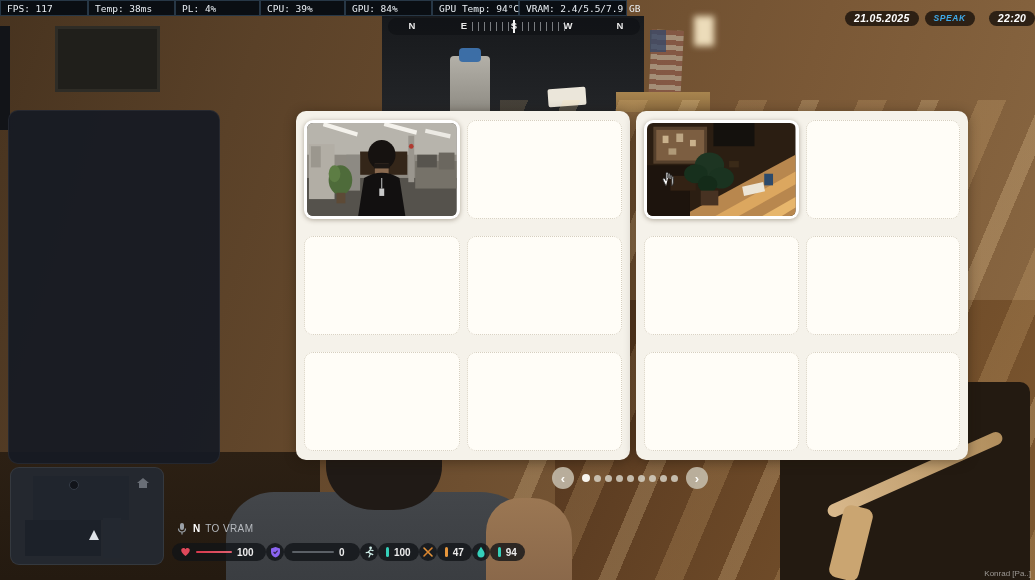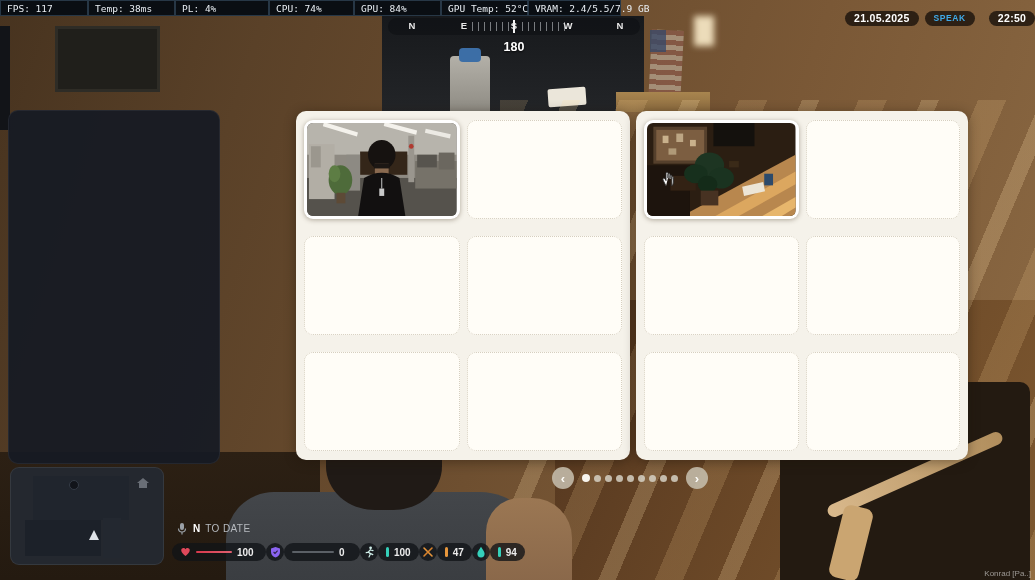--- a/index.html
+++ b/index.html
@@ -32,21 +32,21 @@
   .chair{left:780px;top:382px;width:250px;height:200px;background:#231a11;border-radius:30px 10px 0 0;}
   .chair-trim1{left:820px;top:468px;width:190px;height:13px;background:linear-gradient(90deg,#d9b98c,#b08d5c);transform:rotate(-24deg);border-radius:8px;}
   .chair-trim2{left:836px;top:506px;width:30px;height:74px;background:#caa571;transform:rotate(14deg);border-radius:8px;}
   
   .perf-bar{left:0;top:0;height:16px;display:flex;justify-content:center;}
   .perf-cell{box-sizing:border-box;height:16px;line-height:15px;background:#0a0e13;border:1px solid #273746;
     color:#e9eef3;font-family:"DejaVu Sans Mono","Liberation Mono",monospace;font-size:9.5px;padding-left:6px;white-space:nowrap;}
   
   .clock{left:845px;top:11px;display:flex;gap:6px;align-items:center;}
   .pill-dark{background:rgba(22,16,10,.78);border-radius:9px;height:15px;line-height:15px;padding:0 9px;
-    color:#fff;font-size:10.5px;font-weight:bold;letter-spacing:.3px;}
+    color:#fff;font-size:10.5px;font-weight:bold;letter-spacing:.3px;font-style:italic;}
   .pill-label{color:#3fa9e8;font-size:8.5px;letter-spacing:.6px;}
   
   .compass{left:388px;top:18px;width:252px;height:17px;background:rgba(12,15,19,.55);border-radius:9px;}
   .compass span{position:absolute;top:2px;color:#e9e9e9;font-size:9.5px;font-weight:bold;transform:translateX(-50%);}
   .ticks{position:absolute;top:4px;height:9px;width:44px;opacity:.55;
     background:repeating-linear-gradient(90deg,#cfd3d6 0 1px,transparent 1px 6px);}
   .center-tick{position:absolute;left:125px;top:2px;width:2px;height:13px;background:#f4f4f4;}
   .heading{left:388px;top:40px;width:252px;text-align:center;color:#fff;font-size:12.5px;font-weight:bold;text-shadow:0 1px 2px rgba(0,0,0,.8);}
   
   .gallery-page{top:111px;height:349px;background:#f5f2ea;border-radius:10px;box-shadow:0 2px 12px rgba(30,20,8,.45);
@@ -108,45 +108,44 @@
   <div class="abs chair-trim1"></div>
   <div class="abs chair-trim2"></div>
   <div class="abs dark-panel"></div>
   <div class="abs person-body"></div>
   <div class="abs person-arm"></div>
   <div class="abs person-hair"></div>
 
   <div class="abs perf-bar">
     <div class="perf-cell" style="width:88px">FPS: 117</div>
     <div class="perf-cell" style="width:87px">Temp: 38ms</div>
-    <div class="perf-cell" style="width:94px">PL: 4%</div>
-    <div class="perf-cell" style="width:85px">CPU: 74%</div>
+    <div class="perf-cell" style="width:85px">PL: 4%</div>
+    <div class="perf-cell" style="width:85px">CPU: 39%</div>
     <div class="perf-cell" style="width:87px">GPU: 84%</div>
-    <div class="perf-cell" style="width:87px">GPU Temp: 52°C</div>
-    <div class="perf-cell" style="width:93px">VRAM: 2.4/5.5/7.9 GB</div>
+    <div class="perf-cell" style="width:87px">GPU Temp: 94°C</div>
+    <div class="perf-cell" style="width:108px">VRAM: 2.4/5.5/7.9 GB</div>
   </div>
 
   <div class="abs clock">
     <span class="pill-dark">21.05.2025</span>
     <span class="pill-dark pill-label">SPEAK</span>
-    <span class="pill-dark" style="margin-left:8px">22:50</span>
+    <span class="pill-dark" style="margin-left:8px">22:20</span>
     <span class="pill-dark pill-label">TIME</span>
   </div>
 
   <div class="abs compass">
     <span style="left:24px">N</span>
     <span style="left:76px">E</span>
     <span style="left:126px">S</span>
     <span style="left:180px">W</span>
     <span style="left:232px">N</span>
     <div class="ticks" style="left:84px"></div>
     <div class="ticks" style="left:134px"></div>
     <div class="center-tick"></div>
   </div>
-  <div class="abs heading">180</div>
 
   <div class="abs gallery-page page-left">
     <div class="slot-photo" title="Photo: character with dark curly hair and sunglasses wearing black with a cross necklace, standing in an office">
       <svg viewBox="0 0 152 88" preserveAspectRatio="none">
         <rect width="152" height="88" fill="#5b5852"></rect>
         <rect width="152" height="34" fill="#b7b4ac"></rect>
         <rect y="30" width="152" height="24" fill="#8e8a82"></rect>
         <rect y="52" width="152" height="36" fill="#55524c"></rect>
         <rect x="16" y="4" width="36" height="4" fill="#f4f2ec" transform="rotate(16 34 6)"></rect>
         <rect x="78" y="3" width="34" height="4" fill="#f4f2ec" transform="rotate(14 95 5)"></rect>
@@ -242,21 +241,21 @@
     <div class="mm-marker"></div>
   </div>
 
   <div class="abs voice">
     <svg width="12" height="13">
       <rect x="4" y="1" width="4" height="7" rx="2" fill="#9aa0a6"></rect>
       <path d="M2.5 6.5a3.5 3.5 0 0 0 7 0" stroke="#9aa0a6" stroke-width="1.2" fill="none"></path>
       <line x1="6" y1="10" x2="6" y2="12.5" stroke="#9aa0a6" stroke-width="1.2"></line>
     </svg>
     <span class="key">N</span>
-    <span class="txt">TO DATE</span>
+    <span class="txt">TO VRAM</span>
   </div>
 
   <div class="abs hud-row">
     <div class="hud-pill" style="width:78px">
       <svg width="11" height="10">
         <path d="M5.5 9 C1 5.5 .5 3 2 1.6 C3.2 .5 4.8 1 5.5 2.2 C6.2 1 7.8 .5 9 1.6 C10.5 3 10 5.5 5.5 9Z" fill="#e0485a"></path>
       </svg>
       <span class="bar-line" style="width:36px;background:linear-gradient(90deg,#d8384c,#e06070)"></span>
       <span class="hud-val">100</span>
     </div>

